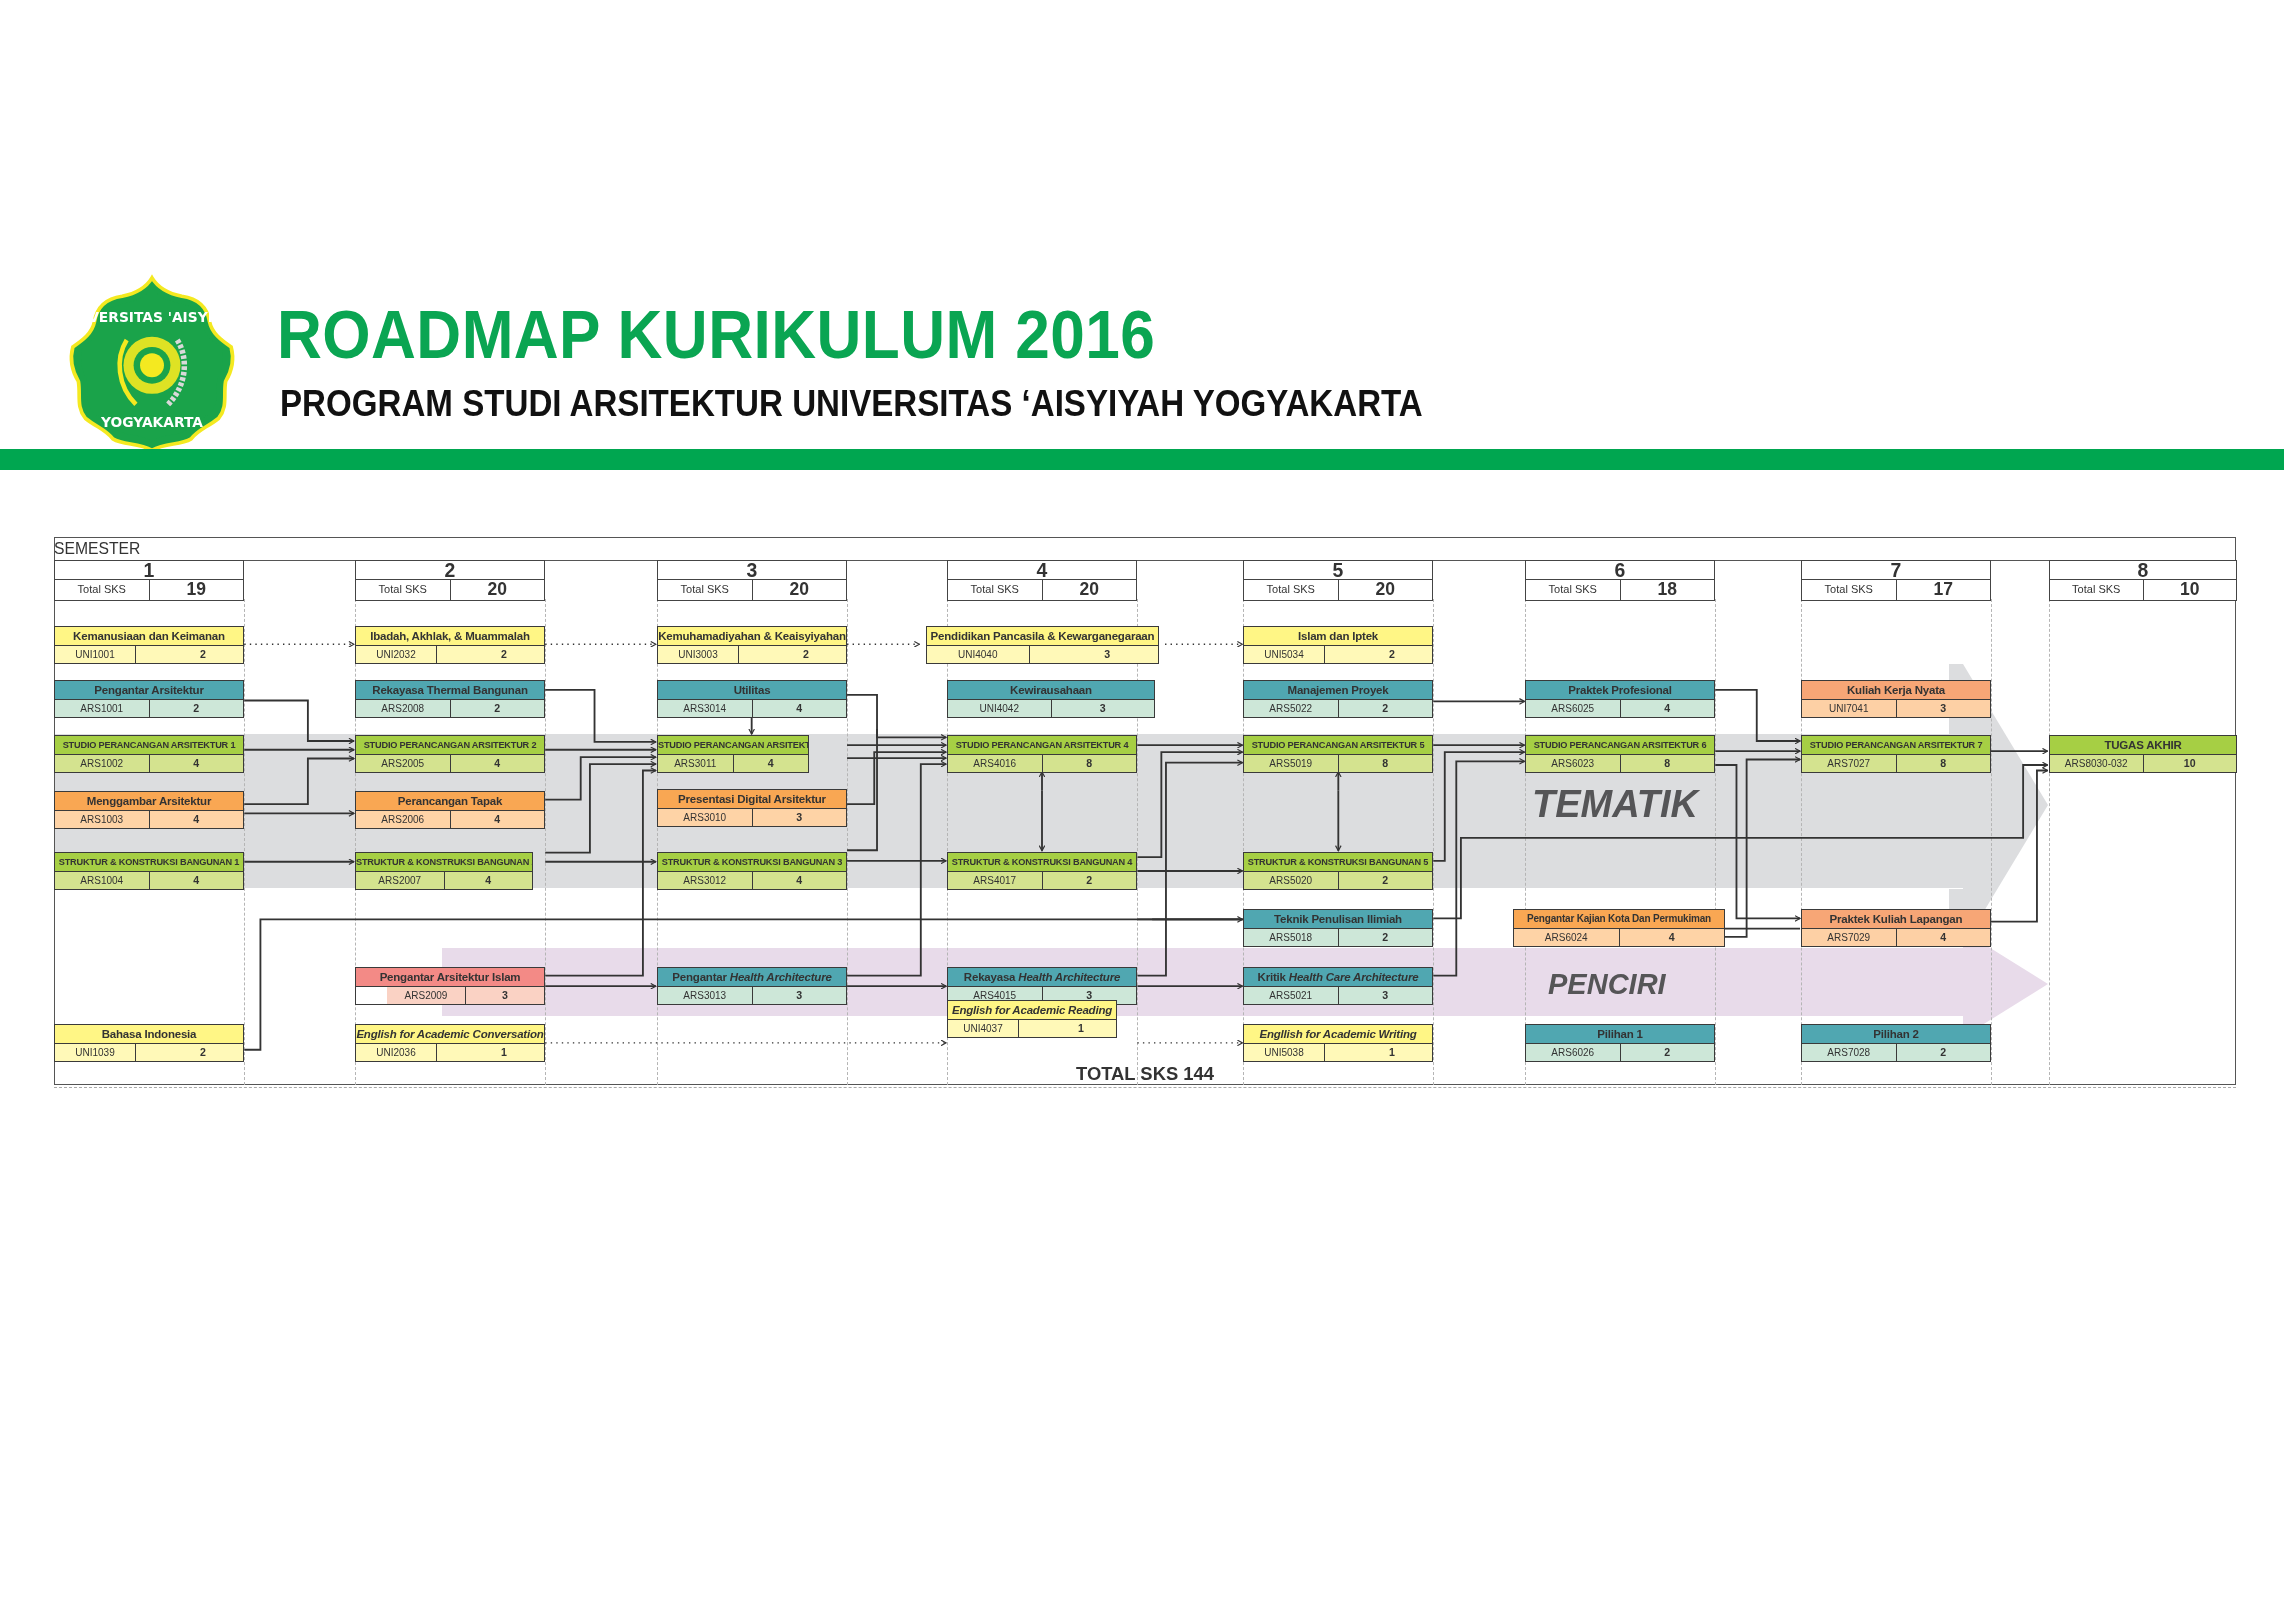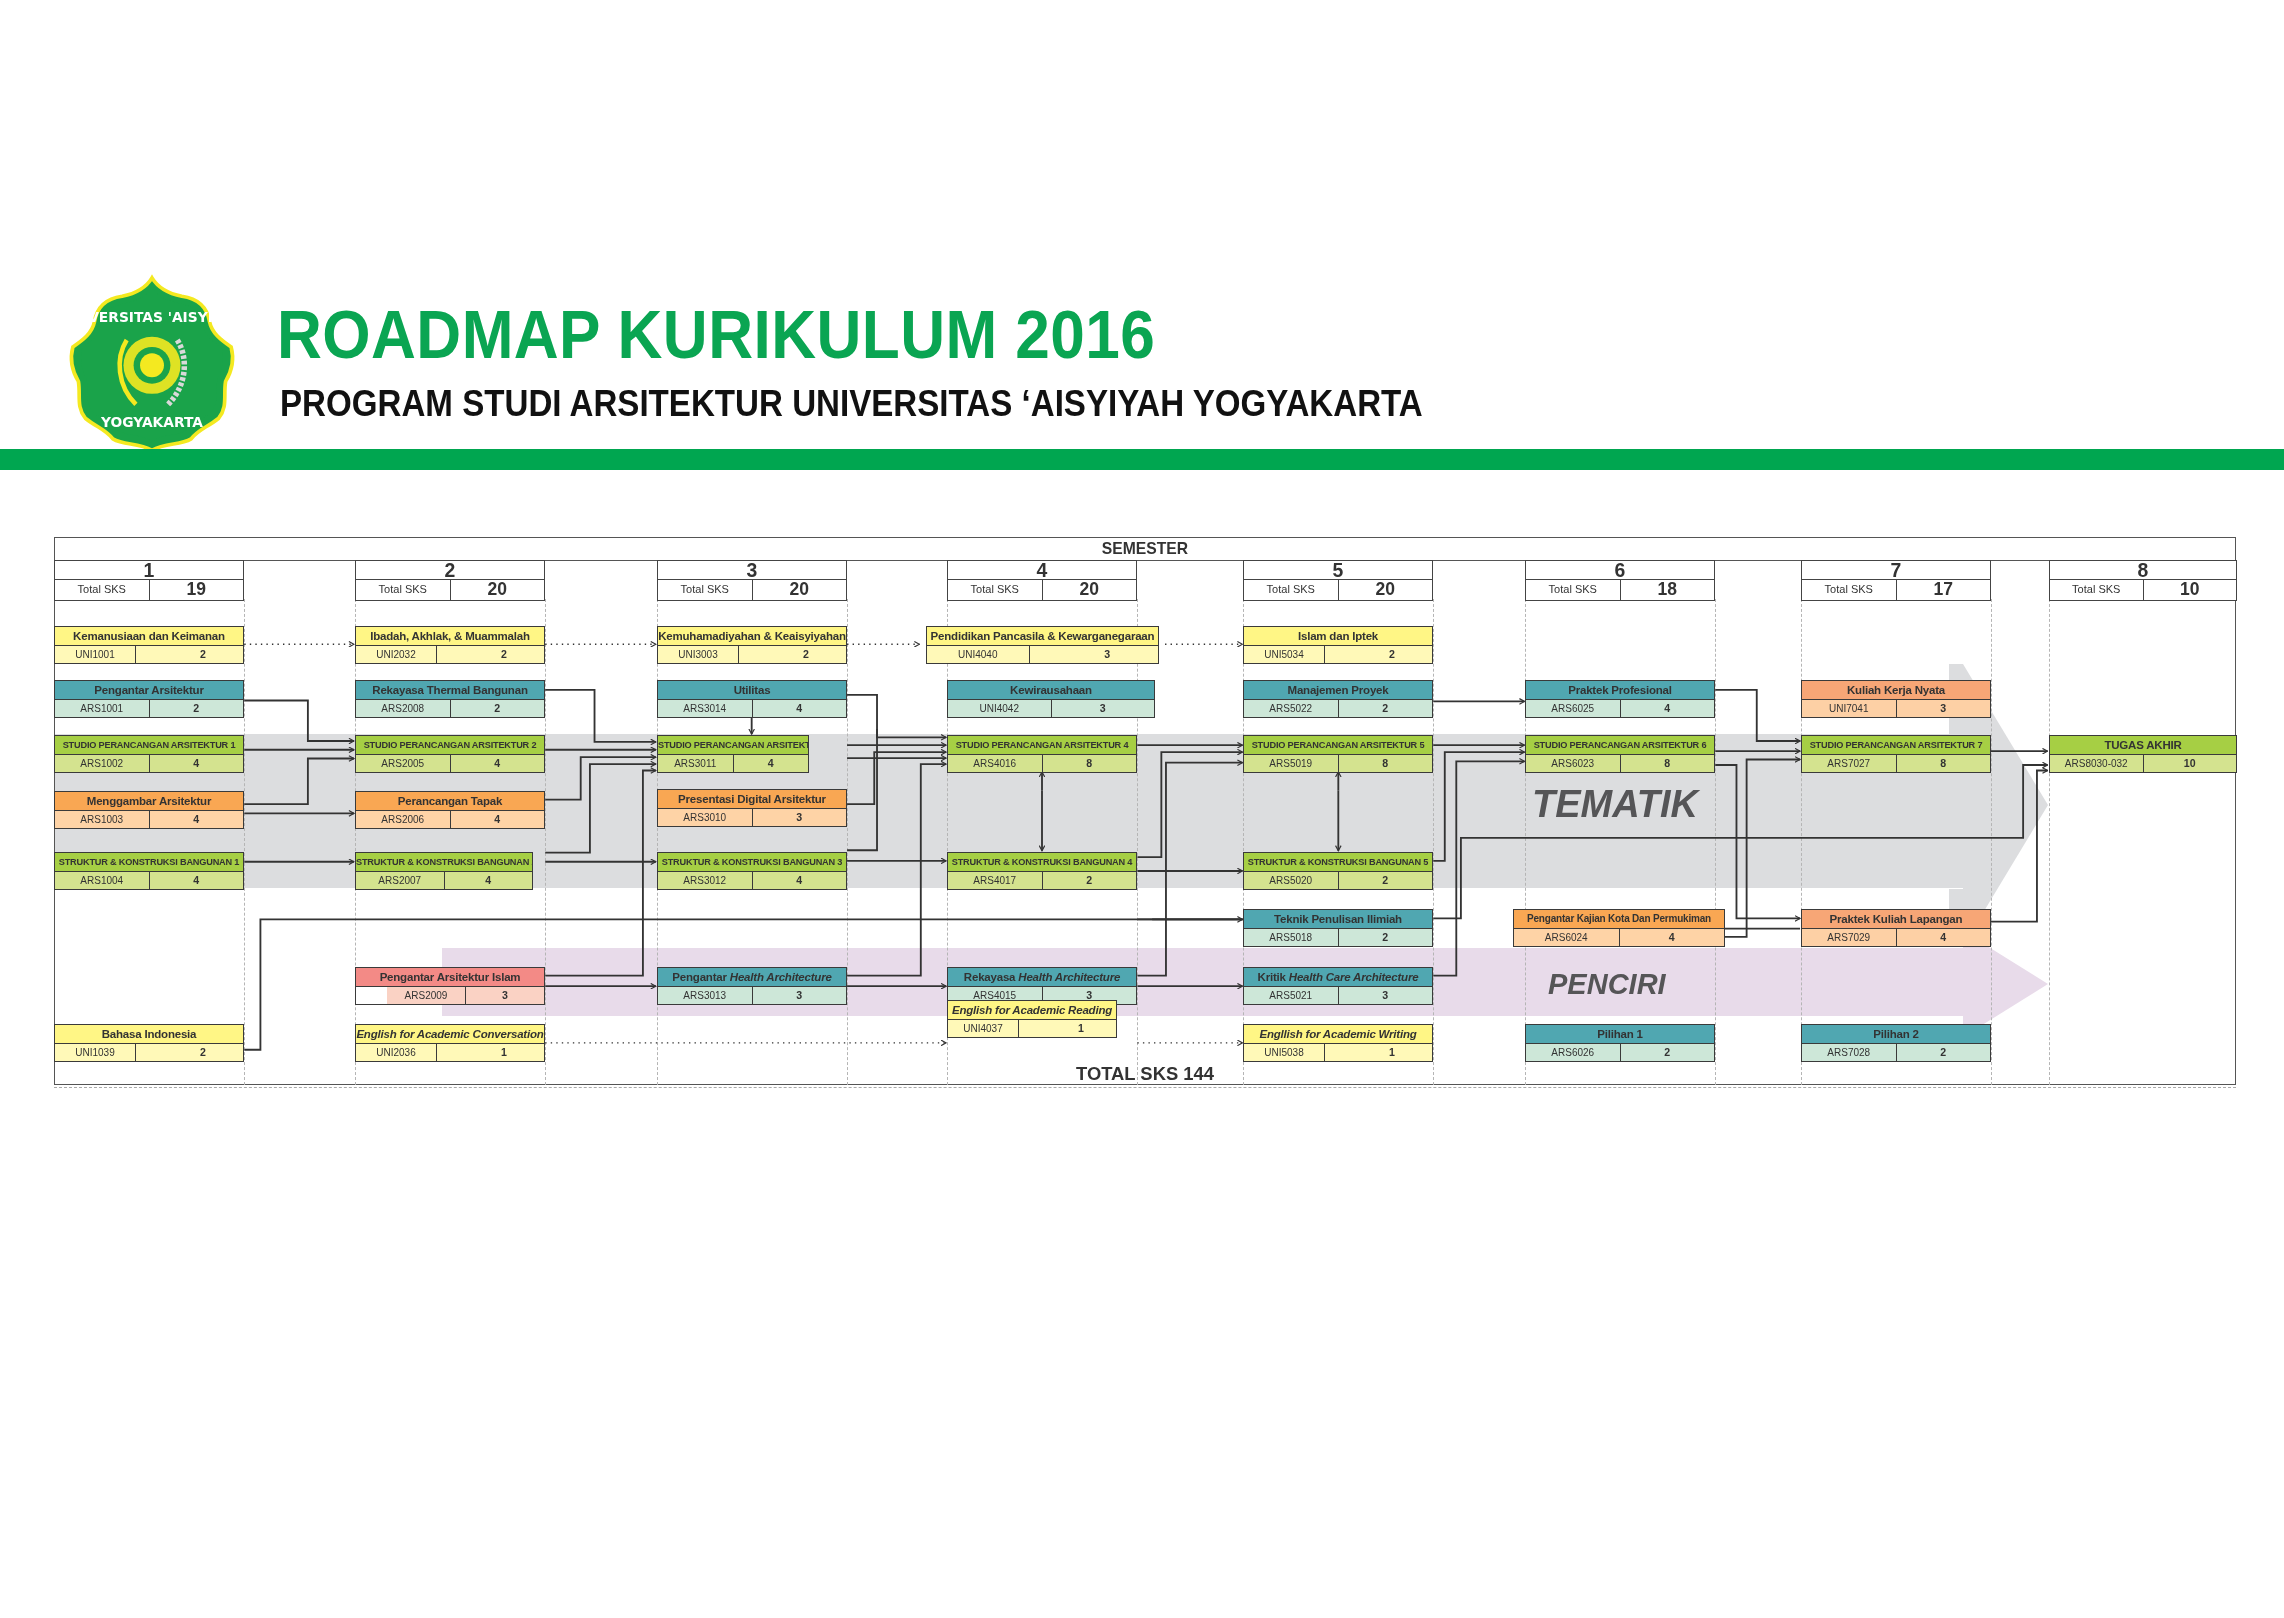--- a/index.html
+++ b/index.html
@@ -9,21 +9,21 @@
   
   #logo { left:60px; top:271px; width:184px; height:184px; }
   #title { left:277px; top:295px; font-size:69px; font-weight:bold; color:#0aa552;
            letter-spacing:0.5px; white-space:nowrap; transform:scaleX(0.9); transform-origin:left top; }
   #subtitle { left:280px; top:383px; font-size:36px; font-weight:bold; color:#111111;
               white-space:nowrap; transform:scaleX(0.92); transform-origin:left top; }
   #green-band { left:0; top:449px; width:2284px; height:21px; background:#00a650; }
   
   #frame { left:54px; top:537px; width:2182px; height:548px; border:1.4px solid #555; box-sizing:border-box; }
   #semester-row { left:54px; top:537px; width:2182px; height:24.4px; border-bottom:1.4px solid #555; box-sizing:border-box;
-                  text-align:center; font-weight:bold; font-size:15.7px; line-height:23px; }
+                  font-weight:normal; font-size:15.7px; line-height:23px; }
   .colguide { border-left:0.9px dashed #b5b5b5; width:0; }
   .semhead { border:1.4px solid #444; box-sizing:border-box; background:#fff; }
   .semnum { height:18.4px; text-align:center; font-weight:bold; font-size:19.4px; line-height:18.4px; border-bottom:1.4px solid #444; }
   .semsks { display:flex; height:19.4px; }
   .semsks .lbl { width:50%; border-right:1.4px solid #444; font-size:11px; text-align:center; line-height:19.4px; }
   .semsks .val { width:50%; font-size:17.5px; font-weight:bold; text-align:center; line-height:19.4px; }
   
   #band-tematik { left:54px; top:734px; width:1909px; height:154px; background:#dcdddf; }
   #band-tematik-tip { left:1963px; top:664px; width:0; height:0; border-top:141px solid transparent; border-bottom:141px solid transparent; border-left:85px solid #dcdddf; }
   #band-tematik-notch { left:1949px; top:664px; width:14px; height:71px; background:#dcdddf; }

